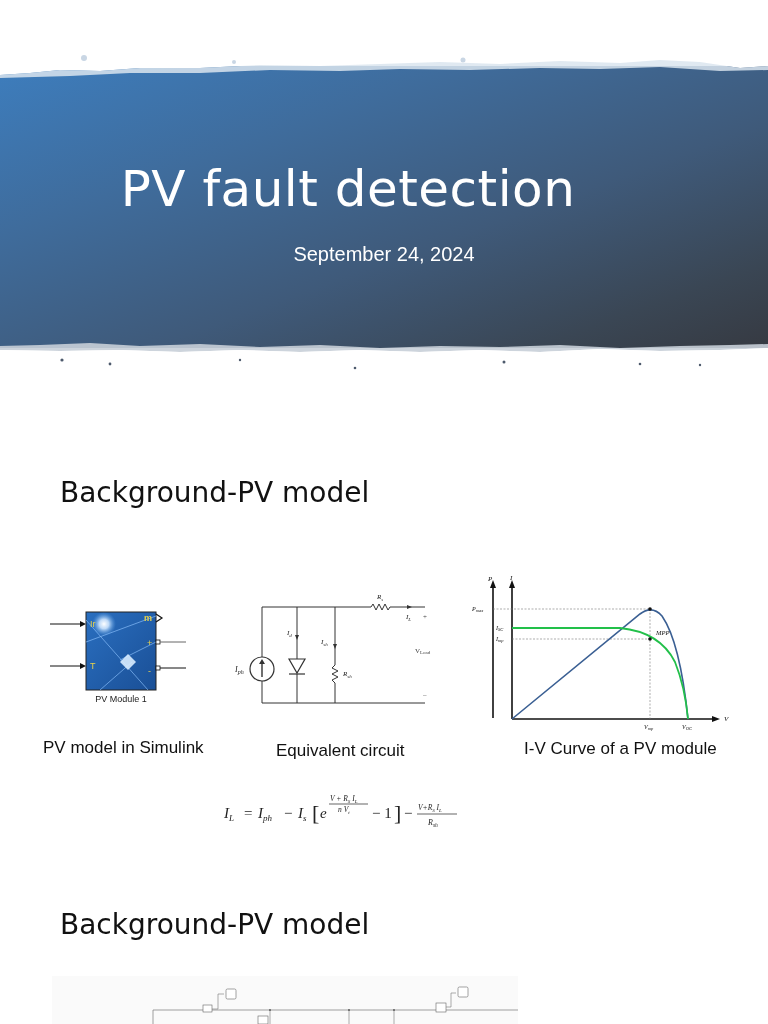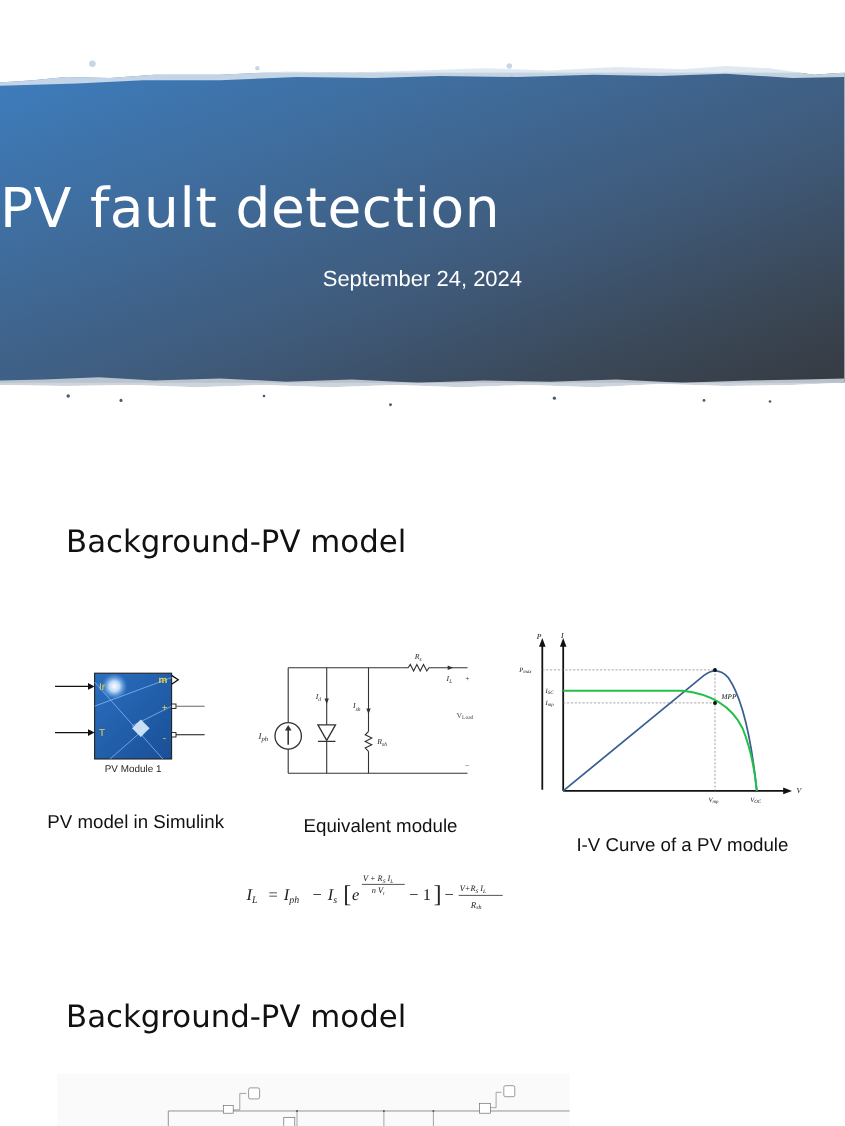--- a/index.html
+++ b/index.html
@@ -13,21 +13,21 @@
     
     #slide-1 { top: 0; height: 432px; }
     .banner {
       position: absolute; left: 0; top: 66px; width: 768px; height: 282px;
       background: linear-gradient(160deg, #3d7dbd 0%, #3f6c9c 30%, #3f5a7a 60%, #3a4654 85%, #363a42 100%);
     }
     .torn-top, .torn-bottom { position: absolute; left: 0; width: 768px; }
     .torn-top { top: 40px; height: 40px; }
     .torn-bottom { top: 334px; height: 50px; }
     .title {
-      position: absolute; left: 0; width: 696px; top: 160px; text-align: left;
+      position: absolute; left: 0; width: 696px; top: 160px; text-align: center;
       color: #ffffff; font-size: 50px; font-family: "DejaVu Sans", sans-serif; font-weight: normal;
       letter-spacing: 0.5px;
     }
     .subtitle {
       position: absolute; left: 0; width: 768px; top: 243px; text-align: center;
       color: #ffffff; font-size: 20px; font-family: "Liberation Sans", sans-serif;
     }
     
     #slide-2 { top: 432px; height: 432px; }
     #slide-3 { top: 864px; height: 160px; }
@@ -145,21 +145,21 @@
     <polygon points="108,57 110,62 112,57" fill="#333"></polygon>
     <text x="96" y="57" class="ital" font-size="7" fill="#222">I<tspan font-size="5" dy="2">sh</tspan></text>
     <text x="118" y="89" class="ital" font-size="7" fill="#222">R<tspan font-size="5" dy="2">sh</tspan></text>
 
     <text x="152" y="12" class="ital" font-size="7" fill="#222">R<tspan font-size="5" dy="2">s</tspan></text>
     <text x="181" y="32" class="ital" font-size="7" fill="#222">I<tspan font-size="5" dy="2">L</tspan></text>
     <text x="198" y="32" font-size="7" fill="#444" font-family="Liberation Serif, serif">+</text>
     <text x="190" y="66" font-size="7" fill="#444" font-family="Liberation Serif, serif">V<tspan font-size="5" dy="1">Load</tspan></text>
     <text x="198" y="110" font-size="7" fill="#444" font-family="Liberation Serif, serif">–</text>
   </svg>
-  <div class="caption" style="left:276px; top:309px;">Equivalent module</div>
+  <div class="caption" style="left:276px; top:309px;">Equivalent circuit</div>
 
   <svg class="fig" style="left:470px; top:140px;" width="262" height="162" viewBox="0 0 262 162">
 
     <line x1="23" y1="146" x2="23" y2="14" stroke="#111" stroke-width="1.6"></line>
     <polygon points="20,16 23,8 26,16" fill="#111"></polygon>
     <text x="18" y="9" class="ital" font-size="7" fill="#111">P</text>
 
     <line x1="42" y1="147" x2="42" y2="14" stroke="#111" stroke-width="1.6"></line>
     <polygon points="39,16 42,8 45,16" fill="#111"></polygon>
     <text x="40" y="8" class="ital" font-size="7" fill="#111">I</text>
@@ -178,21 +178,21 @@
     <circle cx="180" cy="37" r="1.8" fill="#111"></circle>
     <circle cx="180" cy="67" r="1.8" fill="#111"></circle>
 
     <text x="2" y="39" class="ital" font-size="6" fill="#111">P<tspan font-size="4.5" dy="1">max</tspan></text>
     <text x="26" y="58" class="ital" font-size="6" fill="#111">I<tspan font-size="4.5" dy="1">SC</tspan></text>
     <text x="26" y="69" class="ital" font-size="6" fill="#111">I<tspan font-size="4.5" dy="1">mp</tspan></text>
     <text x="186" y="63" class="ital" font-size="6.5" fill="#111">MPP</text>
     <text x="174" y="157" class="ital" font-size="6" fill="#111">V<tspan font-size="4.5" dy="1">mp</tspan></text>
     <text x="212" y="157" class="ital" font-size="6" fill="#111">V<tspan font-size="4.5" dy="1">OC</tspan></text>
   </svg>
-  <div class="caption" style="left:524px; top:307px;margin-top:20px;">I-V Curve of a PV module</div>
+  <div class="caption" style="left:524px; top:307px;">I-V Curve of a PV module</div>
 
   <svg class="fig" style="left:222px; top:356px;" width="250" height="46" viewBox="0 0 250 46">
     <g font-family="Liberation Serif, serif" fill="#222">
       <text x="2" y="30" font-size="15" font-style="italic">I<tspan font-size="9" dy="3">L</tspan></text>
       <text x="22" y="30" font-size="15">=</text>
       <text x="36" y="30" font-size="15" font-style="italic">I<tspan font-size="9" dy="3">ph</tspan></text>
       <text x="62" y="30" font-size="15">−</text>
       <text x="76" y="30" font-size="15" font-style="italic">I<tspan font-size="9" dy="3">s</tspan></text>
       <text x="90" y="32" font-size="22">[</text>
       <text x="98" y="30" font-size="15" font-style="italic">e</text>

